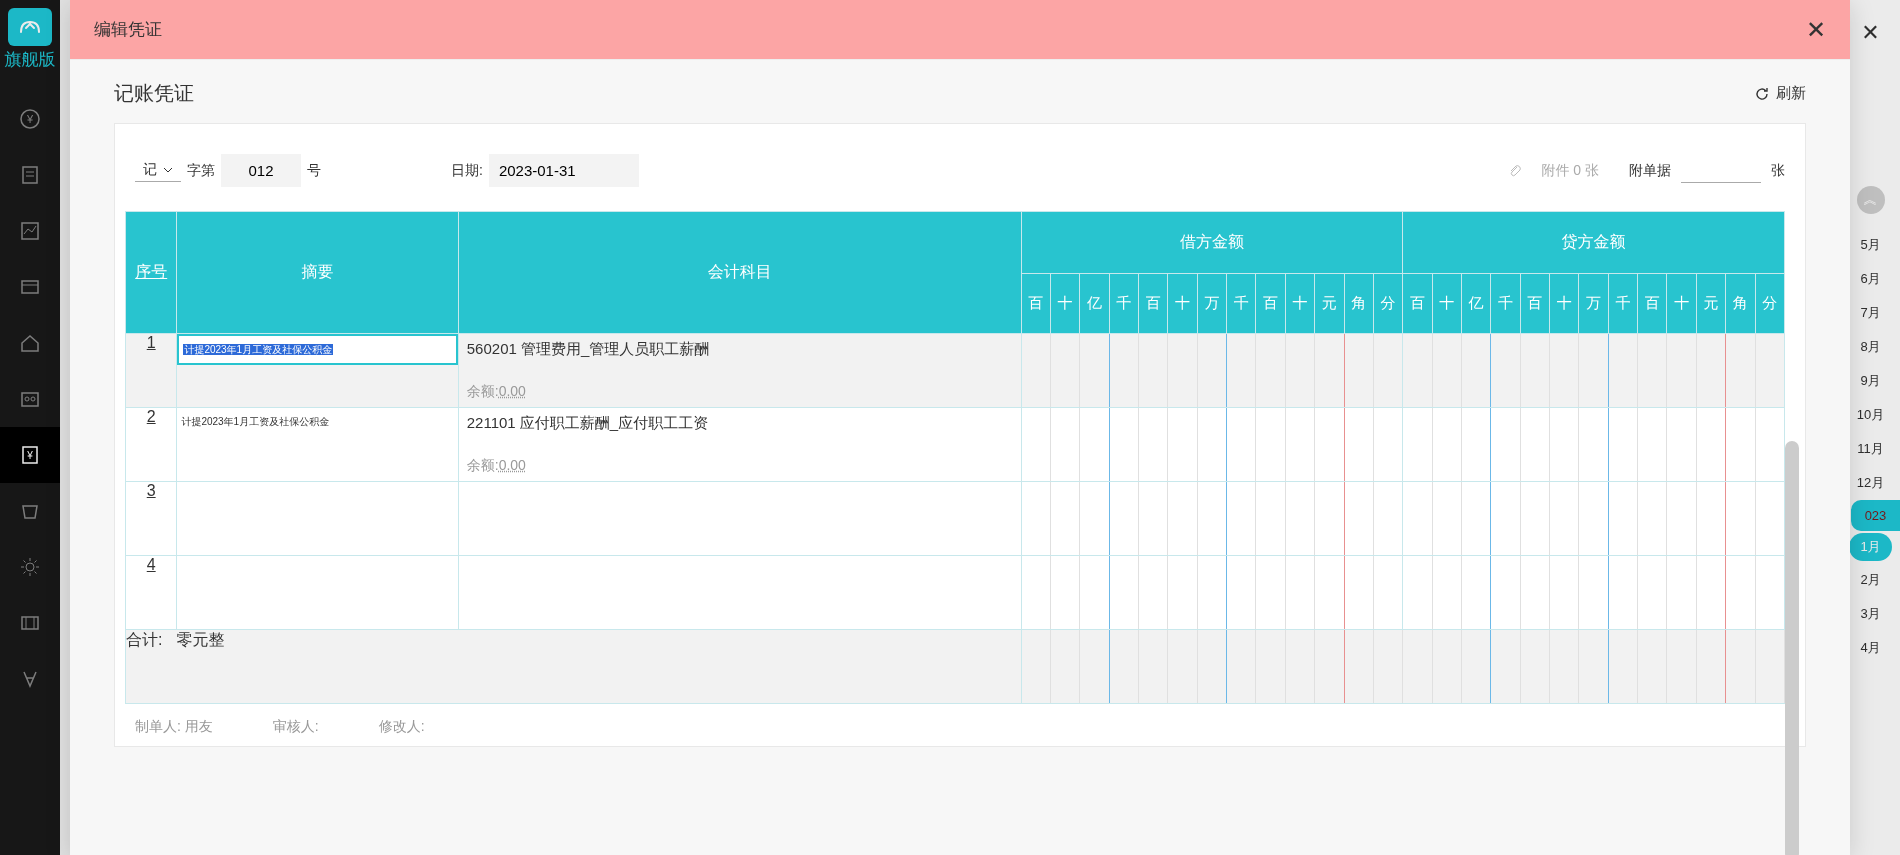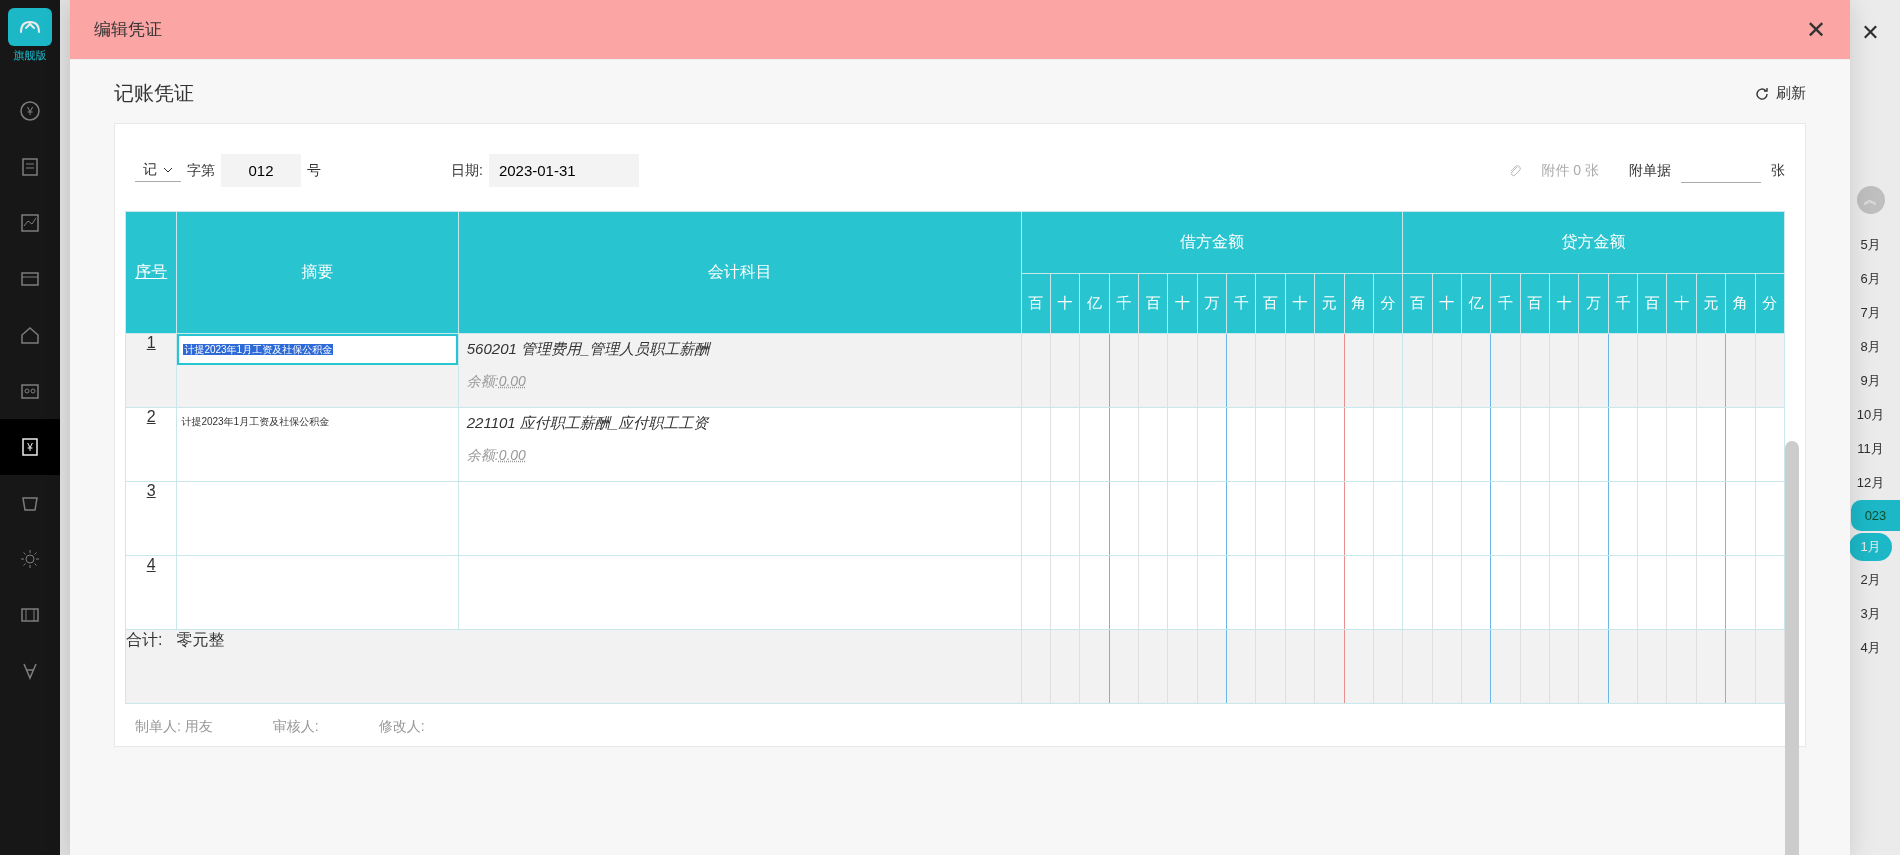--- a/index.html
+++ b/index.html
@@ -1,30 +1,30 @@
 <!DOCTYPE html>
 <html><head>
 <meta charset="utf-8">
 <style>
 * { box-sizing: border-box; margin: 0; padding: 0; }
 body { font-family: "Microsoft YaHei", Arial, sans-serif; font-size: 14px; color: #333; background: #f5f5f5; overflow: hidden; width: 1900px; height: 855px; position: relative; }
 
 
 .sidebar { position: absolute; left: 0; top: 0; width: 60px; height: 100%; background: #1a1a1a; display: flex; flex-direction: column; align-items: center; padding-top: 8px; }
 .logo { width: 44px; height: 38px; background: #1fc8d8; border-radius: 6px; display: flex; align-items: center; justify-content: center; color: #fff; font-size: 18px; margin-bottom: 2px; }
-.logo-text { color: #1fc8d8; font-size: 11px; margin-bottom: 20px; }
+.logo-text { color: #1fc8d8; font-size: 17px; margin-bottom: 20px; }
 .side-icon { width: 60px; height: 56px; display: flex; align-items: center; justify-content: center; color: #888; cursor: pointer; font-size: 20px; }
 .side-icon.active { background: #000; color: #fff; }
 
 
 .right-bg { position: absolute; right: 0; top: 0; width: 60px; height: 100%; background: #fff; border-left: 1px solid #e8e8e8; display: flex; flex-direction: column; padding-top: 20px; }
 .right-bg .close-x { font-size: 22px; text-align: center; margin-bottom: 140px; cursor: pointer; color: #333; font-weight: 300; }
 .right-bg .scroll-top { width: 28px; height: 28px; background: #d0d0d0; border-radius: 50%; margin: 0 auto 14px; display: flex; align-items: center; justify-content: center; color: #fff; font-size: 14px; }
 .month-tag { font-size: 13px; text-align: center; padding: 8px 0; color: #333; cursor: pointer; }
-.month-tag.year { background: #1fc8d8; color: #14532d; border-radius: 10px 0 0 10px; margin-left: 10px; }
+.month-tag.year { background: #1fc8d8; color: #7f1d1d; border-radius: 10px 0 0 10px; margin-left: 10px; }
 .month-tag.current { background: #1fc8d8; color: #fff; border-radius: 14px; margin: 2px 8px; padding: 5px 0; }
 .top-right-label { position: absolute; right: 70px; top: 22px; font-size: 14px; color: #333; }
 .top-right-date { position: absolute; right: 0px; top: 190px; font-size: 13px; color: #333; background:#fff; padding:4px 6px; }
 
 
 .modal-backdrop { position: absolute; inset: 0; background: rgba(0,0,0,0.08); }
 .modal { position: absolute; left: 70px; top: 0; width: 1780px; height: 855px; background: #fca5a5; box-shadow: 0 4px 24px rgba(0,0,0,.15); display: flex; flex-direction: column; }
 .modal-header { height: 60px; display: flex; align-items: center; justify-content: space-between; padding: 0 24px; border-bottom: 1px solid #eee; }
 .modal-title { font-size: 17px; font-weight: 500; }
 .modal-close { font-size: 24px; cursor: pointer; color: #333; font-weight: 300; }
@@ -54,21 +54,21 @@
 .vtable thead tr:first-child th { font-size: 16px; }
 .digit-head th { padding: 4px 0; font-size: 13px; width: 21px; }
 .seq-col { width: 42px; text-align: center; font-size: 16px; text-decoration: underline; }
 .summary-col { width: 230px; }
 .account-col { width: 460px; }
 .vtable tbody td { vertical-align: top; padding: 0; background: #fff; height: 74px; }
 .vtable tbody tr:first-child td { background: #f2f2f2; }
 .summary-cell { padding: 6px 4px; font-size: 10px; line-height: 1.5; }
 .summary-cell.editing { background: #fff; border: 2px solid #28c4cf; outline: none; }
 .summary-highlight { background: #2d6ad8; color: #fff; padding: 0 1px; }
-.account-cell { padding: 6px 8px; font-size: 15px; display: flex; flex-direction: column; height: 100%; font-style: italic; }
+.account-cell { padding: 6px 8px; font-size: 15px; display: flex; flex-direction: column; justify-content: space-between; height: 100%; }
 .balance { color: #999; font-size: 14px; margin-top: 14px; }
 .balance u { text-decoration: underline dotted; }
 .digit-cell { width: 21px; border-left: 1px solid #e0e0e0 !important; border-right: 1px solid #e0e0e0 !important; border-top: 1px solid #c8e8ec !important; border-bottom: 1px solid #c8e8ec !important; }
 .digit-cell.sep-wan { border-right-color: #6bb8e8 !important; }
 .digit-cell.sep-yuan { border-right-color: #e89090 !important; }
 .digit-cell.sep-group { border-right-color: #c8e8ec !important; border-right-width:1px !important; }
 
 .total-row td { height: 78px; font-size: 16px; padding: 0 10px; vertical-align: middle; }
 .total-row .total-text { display: flex; gap: 14px; font-weight: 500; }
 

